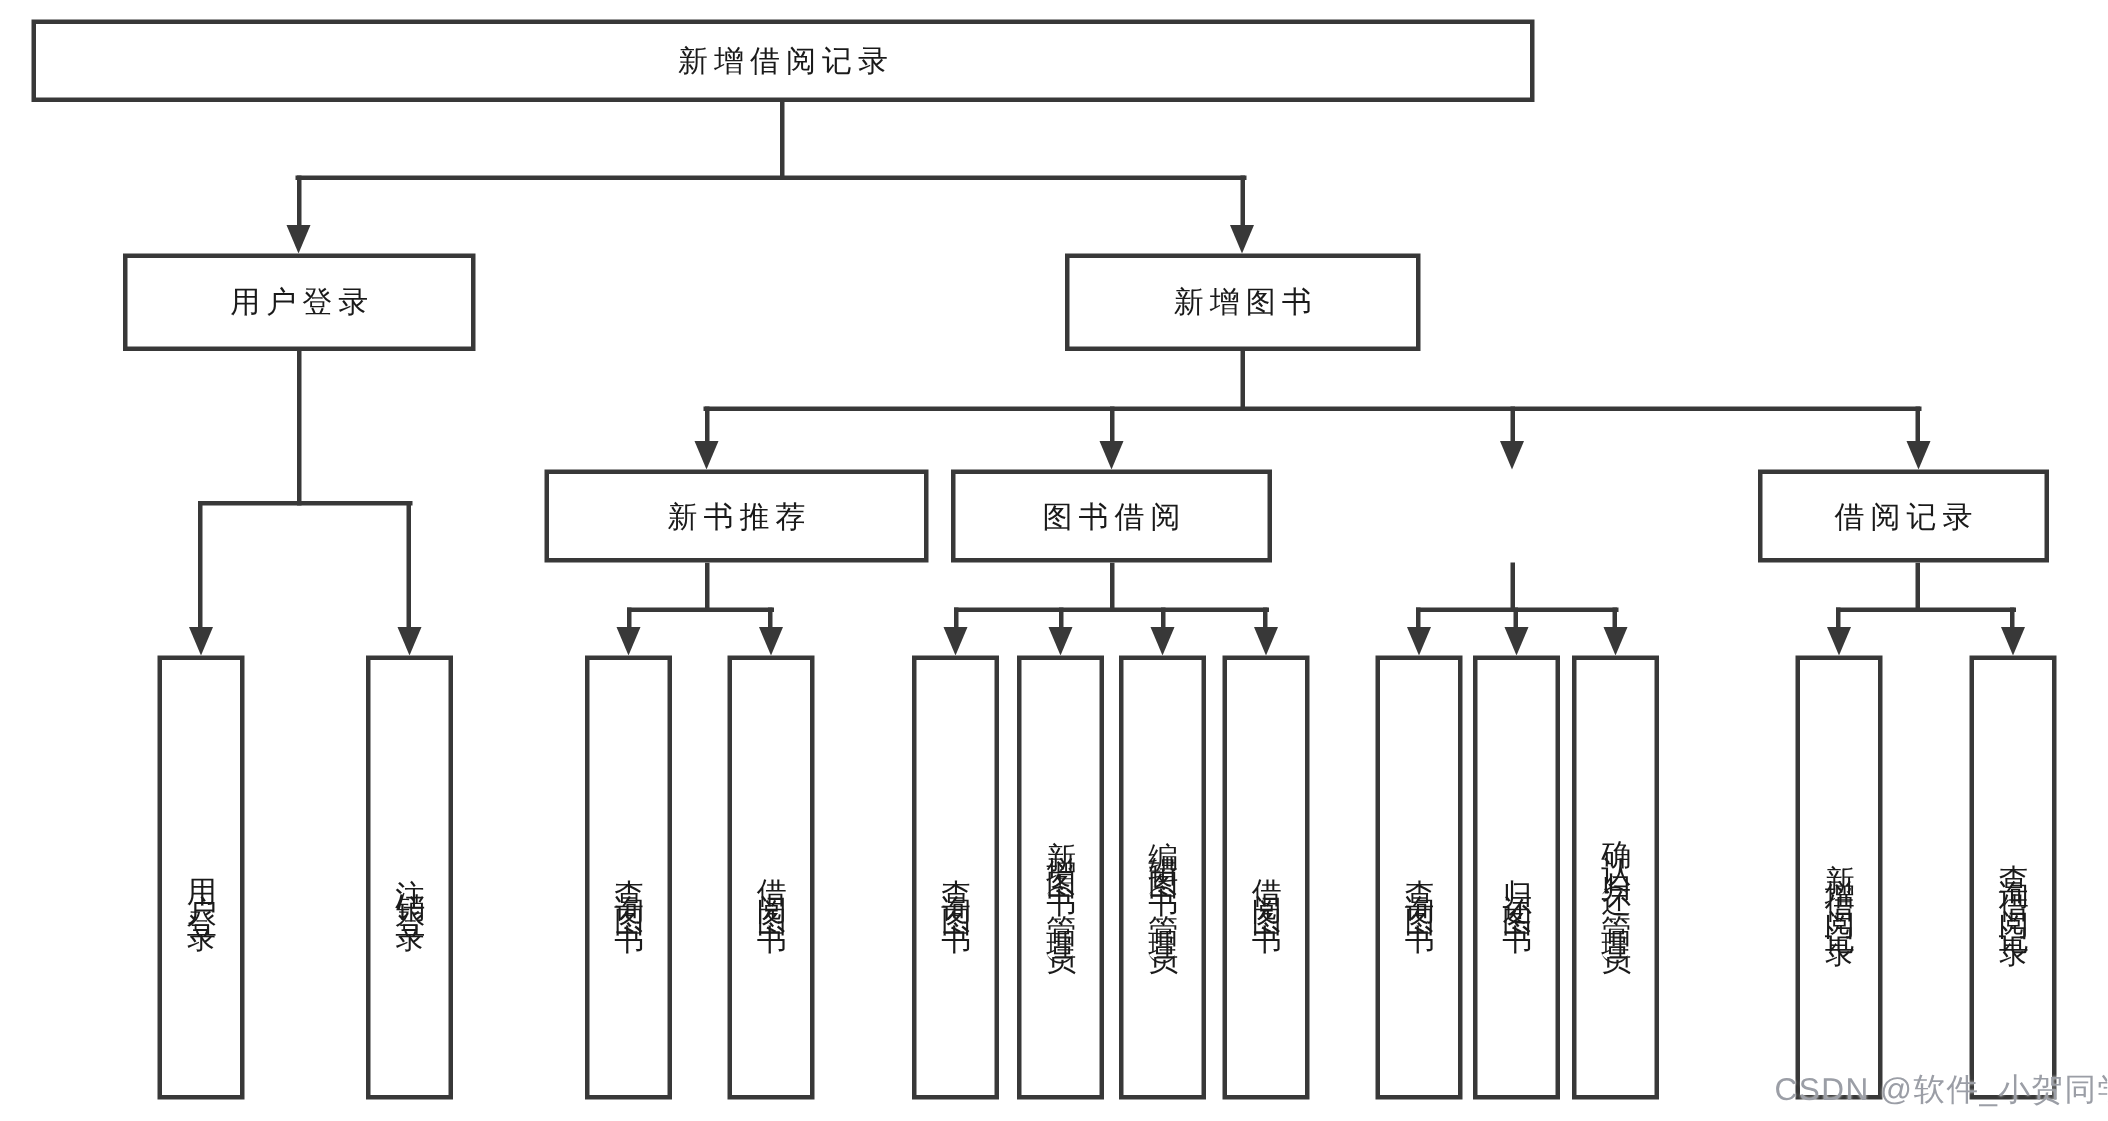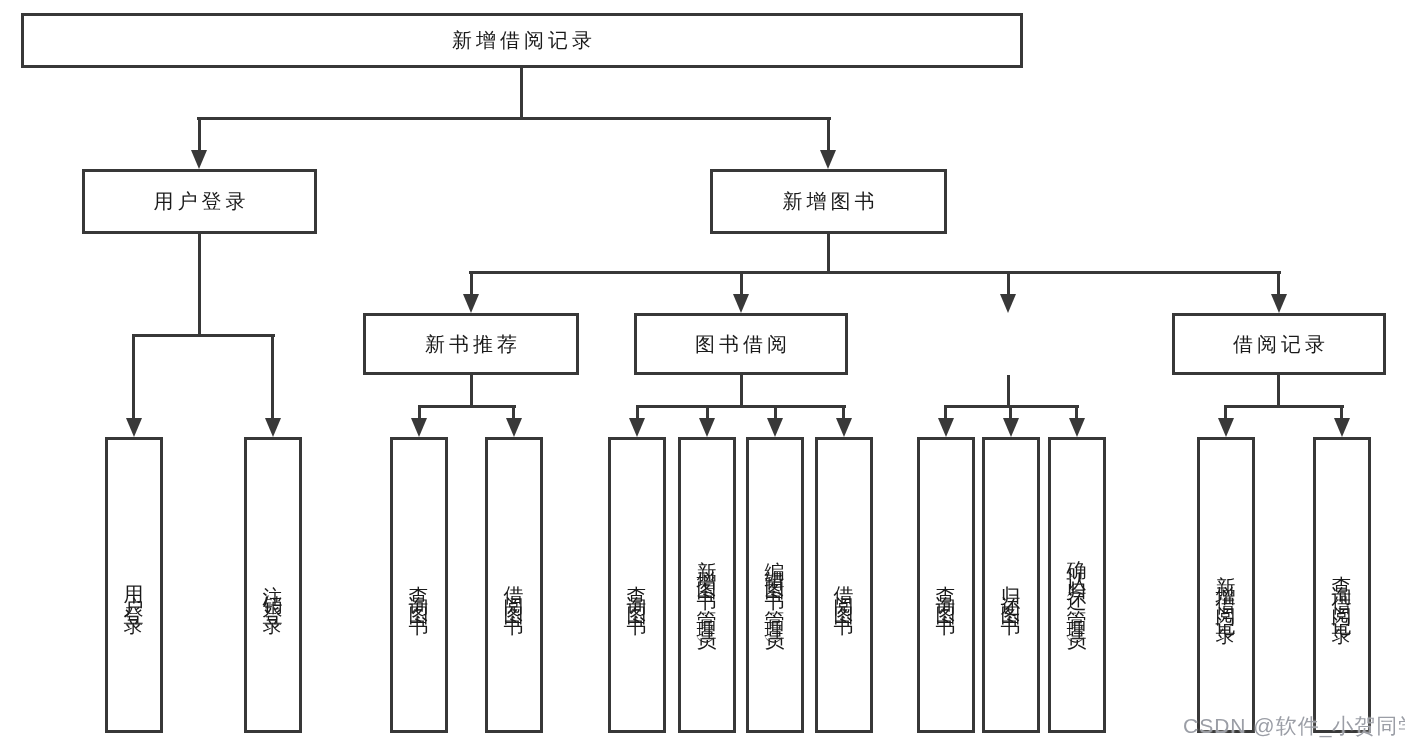--- a/index.html
+++ b/index.html
@@ -13,24 +13,24 @@
   .box{position:absolute;box-sizing:border-box;border:3px solid var(--line);background:#fff;
        display:flex;align-items:center;justify-content:center;color:var(--text);}
   .hbox{font-size:20px;letter-spacing:4px;padding-left:4px;}
   .vbox{writing-mode:vertical-rl;text-orientation:mixed;font-size:20px;letter-spacing:10px;
         line-height:1;padding-top:10px;}
 
   
   .b-root{left:21px;top:13px;width:1002px;height:55px;}
   .b-l2a{left:82px;top:169px;width:235px;height:65px;}
   .b-l2b{left:710px;top:169px;width:237px;height:65px;}
-  .b-l3a{left:363px;top:313px;width:216px;height:62px;font-family:Liberation Serif, serif;}
+  .b-l3a{left:363px;top:313px;width:256px;height:62px;font-family:Liberation Serif, serif;}
   .b-l3b{left:634px;top:313px;width:214px;height:62px;}
   .b-l3c{left:899px;top:313px;width:218px;height:62px;}
-  .b-l3d{left:1172px;top:313px;width:214px;height:62px;}
+  .b-l3d{left:1172px;top:313px;width:194px;height:62px;}
   .leaf{top:437px;width:58px;height:296px;}
   .f1{left:105px;} .f2{left:244px;}
   .f3{left:390px;} .f4{left:485px;}
   .f5{left:608px;} .f6{left:678px;} .f7{left:746px;} .f8{left:815px;}
   .f9{left:917px;} .f10{left:982px;} .f11{left:1048px;}
   .f12{left:1197px;} .f13{left:1313px;}
 
   
   .ln{position:absolute;background:var(--line);}
   .l1{left:520px;top:68px;width:3px;height:52px;}

